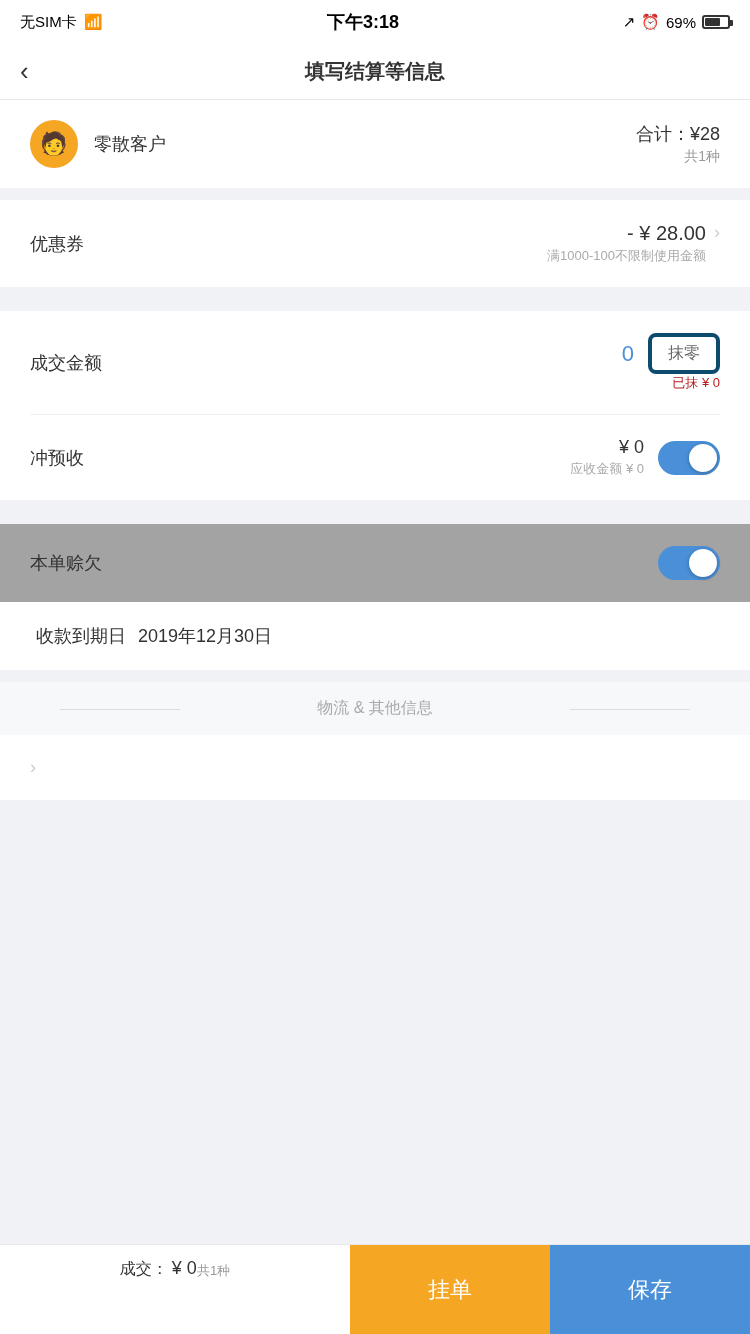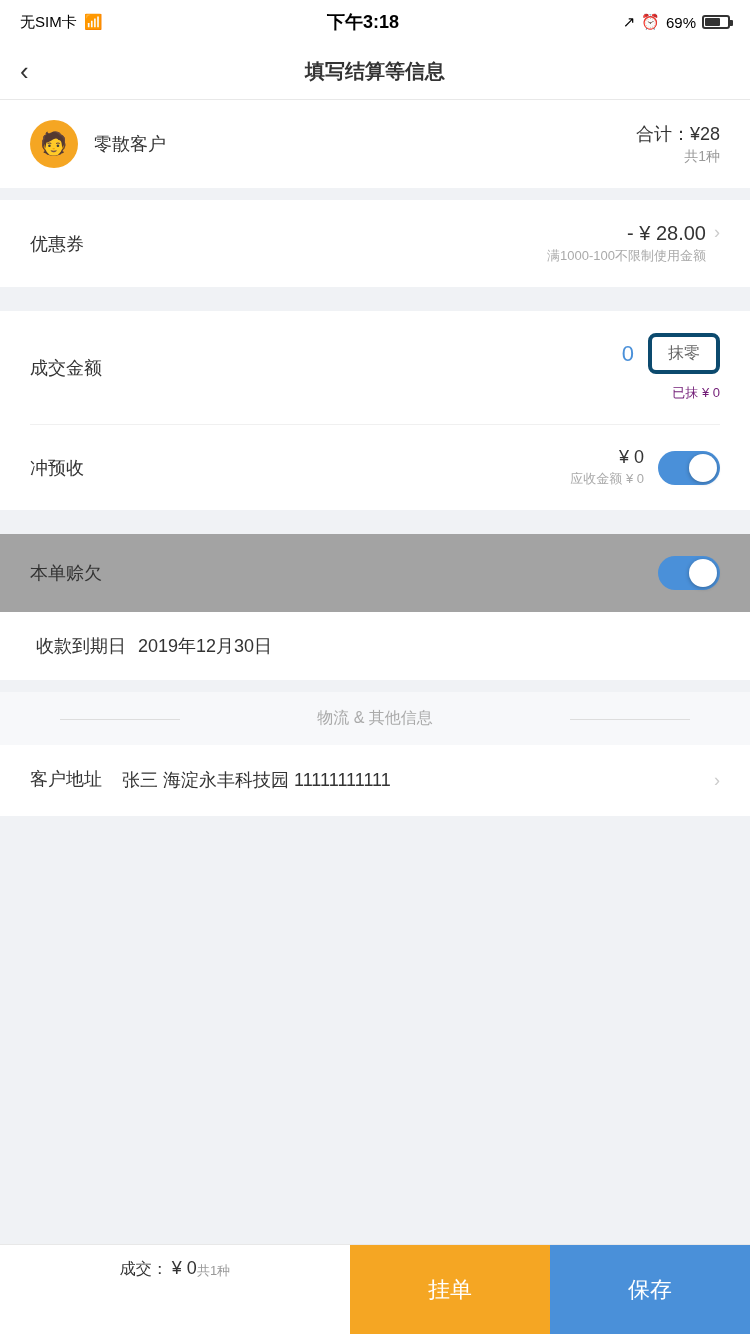--- a/index.html
+++ b/index.html
@@ -133,21 +133,21 @@
     .transaction-row:last-child { border-bottom: none; }
     .transaction-right {
       display: flex; align-items: center; gap: 14px; text-align: right;
     }
     .amount-value { font-size: 22px; color: #4a90d9; font-weight: 400; }
     .round-off-btn {
       border: 4px solid #0c4a6e; border-radius: 8px;
       padding: 6px 16px; font-size: 16px; color: #666;
       background: #fff; cursor: pointer;
     }
-    .sub-text { font-size: 13px; color: #701a75; margin-top: 10px; }
+    .sub-text { font-size: 13px; color: #b91c1c; margin-top: 0; }
 
     
     .toggle-switch {
       width: 62px; height: 34px;
       background: #4a90d9;
       border-radius: 17px;
       position: relative;
       cursor: pointer;
       flex-shrink: 0;
     }
@@ -367,24 +367,20 @@
     <div class="due-date-value">2019年12月30日</div>
   </div>
 
   <div class="logistics-divider"></div>
 
   <div class="logistics-header">
     <span class="logistics-header-text">物流 &amp; 其他信息</span>
   </div>
 
   <div class="address-section">
-    <div class="address-left">
-      <div class="address-label">客户地址</div>
-      <div class="address-value">张三 海淀永丰科技园 11111111111</div>
-    </div>
     <span class="chevron-icon">›</span>
   </div>
 
 </div>
 
 <div class="bottom-bar">
   <div class="bottom-info">
     <div style="display:flex;align-items:baseline;gap:4px;">
       <span class="bottom-deal">成交：</span>
       <span class="bottom-deal-amount">¥ 0</span>

